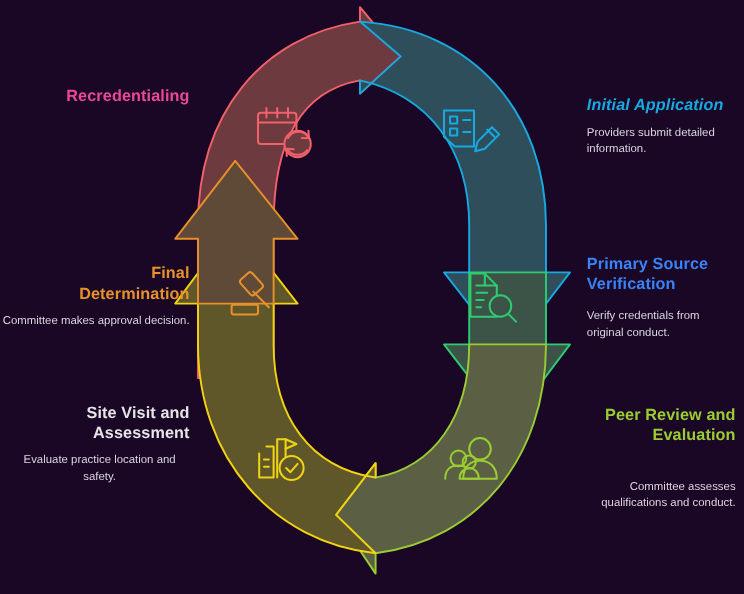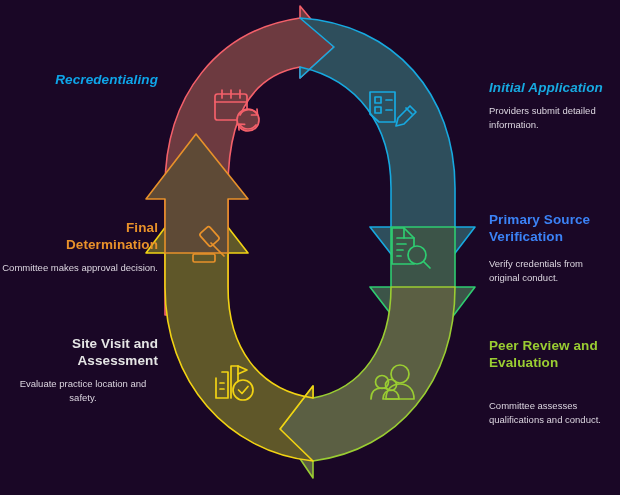--- a/index.html
+++ b/index.html
@@ -25,21 +25,21 @@
     font-weight:400;
   }
 
   
   #blk-recredentialing{left:8px;  top:72px;  width:150px;}
   #blk-final{          left:0px;  top:220px; width:158px;}
   #blk-site{           left:8px;  top:336px; width:150px;}
 
   #blk-initial{        left:489px;top:80px;  width:124px;}
   #blk-primary{        left:489px;top:212px; width:124px;}
-  #blk-peer{           left:489px;top:338px; width:124px;}
+  #blk-peer{           left:489px;top:338px; width:124px;text-align:right;}
 </style>
 </head>
 <body>
 
 <div id="stage">
 
   <svg id="cycle" viewBox="0 0 620 495">
 
     <g>
       <path d="M 165 315
@@ -166,21 +166,21 @@
 
     <g fill="none" stroke="#e8912a" stroke-width="1.7" stroke-linecap="round" stroke-linejoin="round">
       <rect x="203" y="228" width="13" height="17" rx="2.5" transform="rotate(-42 209.5 236.5)"></rect>
       <line x1="211" y1="243" x2="224" y2="256"></line>
       <rect x="193" y="254" width="22" height="8" rx="1.5"></rect>
     </g>
 
   </svg>
 
   <div class="label-block left" id="blk-recredentialing">
-    <p class="lbl-title" style="color:#0ea5e9;font-style:italic;">Recredentialing</p>
+    <p class="lbl-title" style="color:#ec4899;">Recredentialing</p>
   </div>
 
   <div class="label-block left" id="blk-final">
     <p class="lbl-title" style="color:#e8912a;padding-left:40px;">Final Determination</p>
     <p class="lbl-desc">Committee makes approval decision.</p>
   </div>
 
   <div class="label-block left" id="blk-site">
     <p class="lbl-title" style="color:#e5e5e5;">Site Visit and Assessment</p>
     <p class="lbl-desc" style="text-align:center;">Evaluate practice location and safety.</p>

